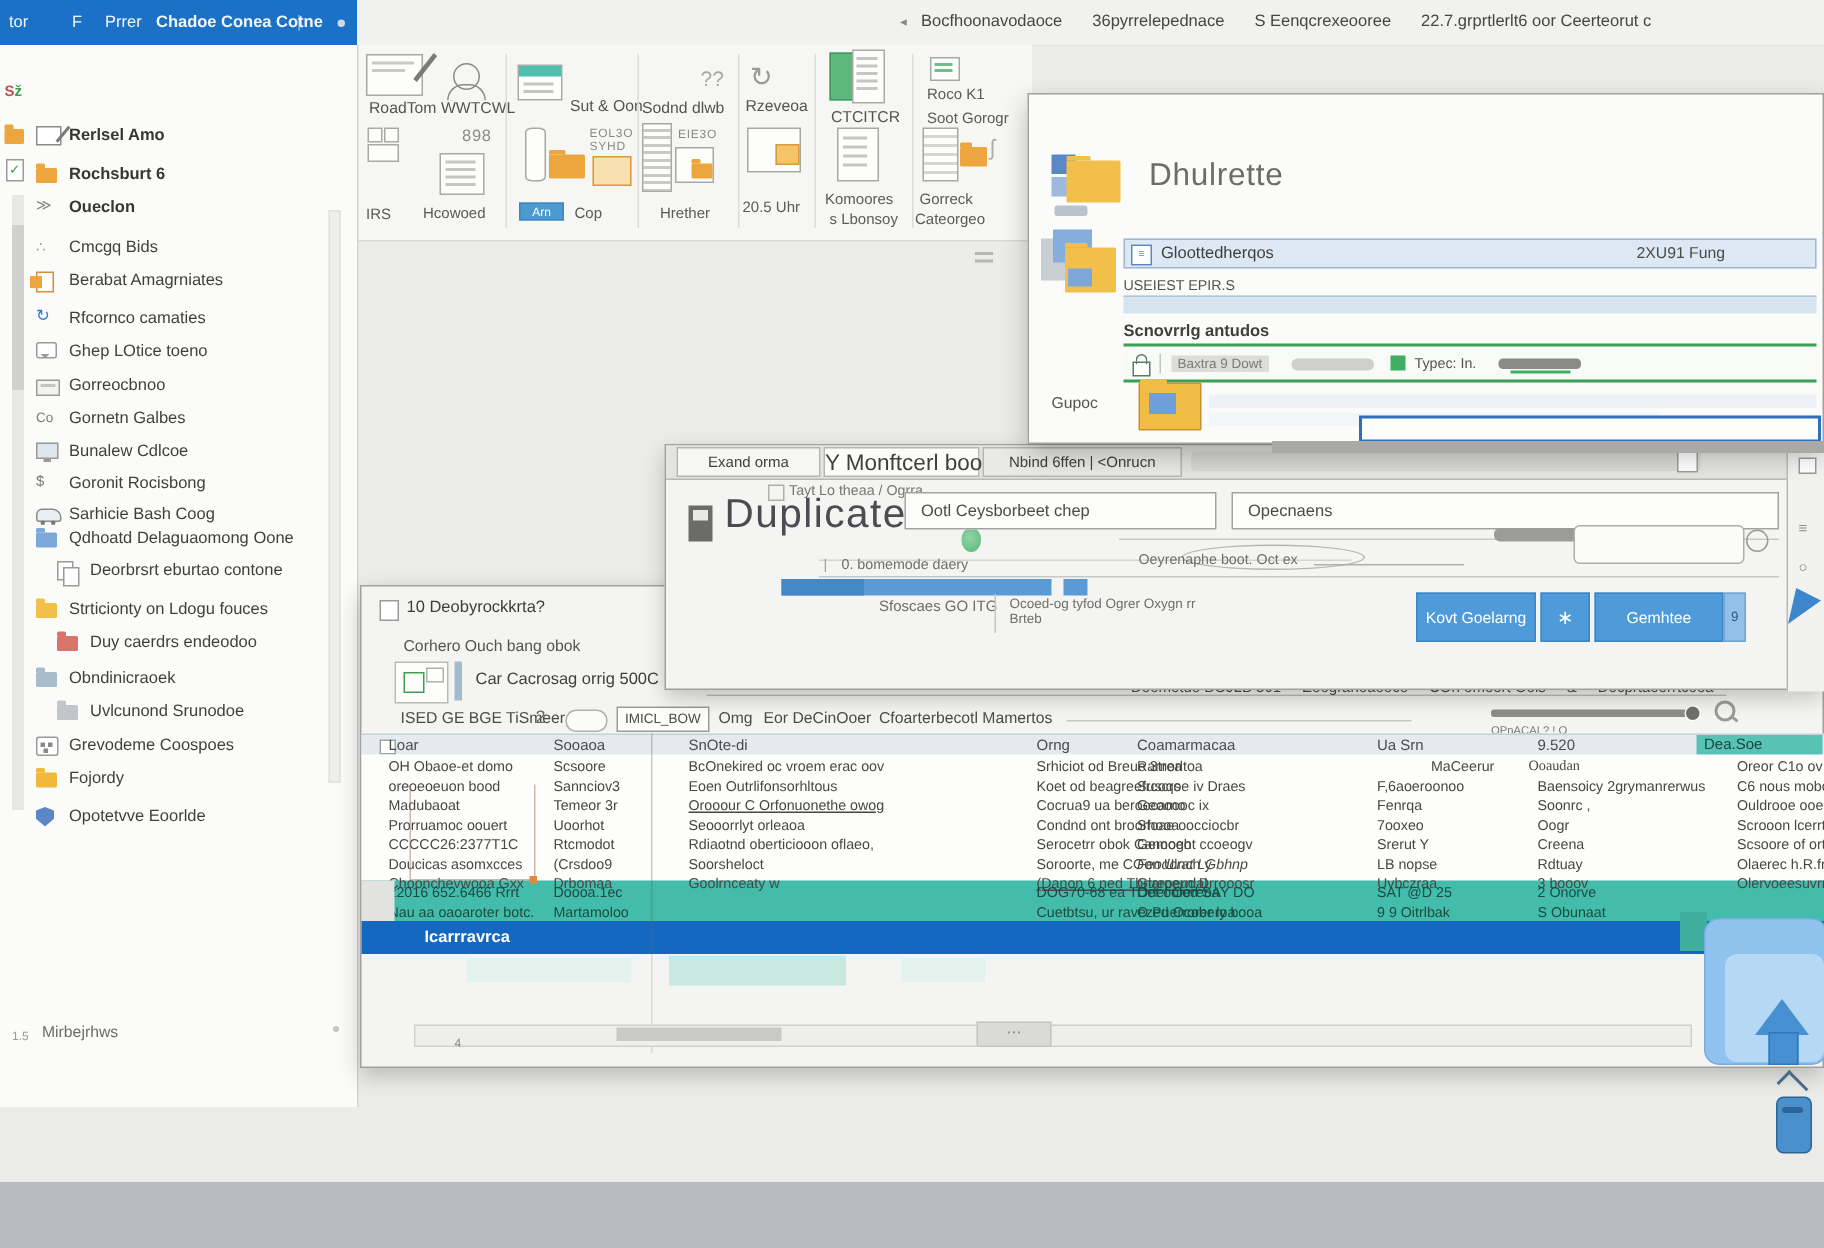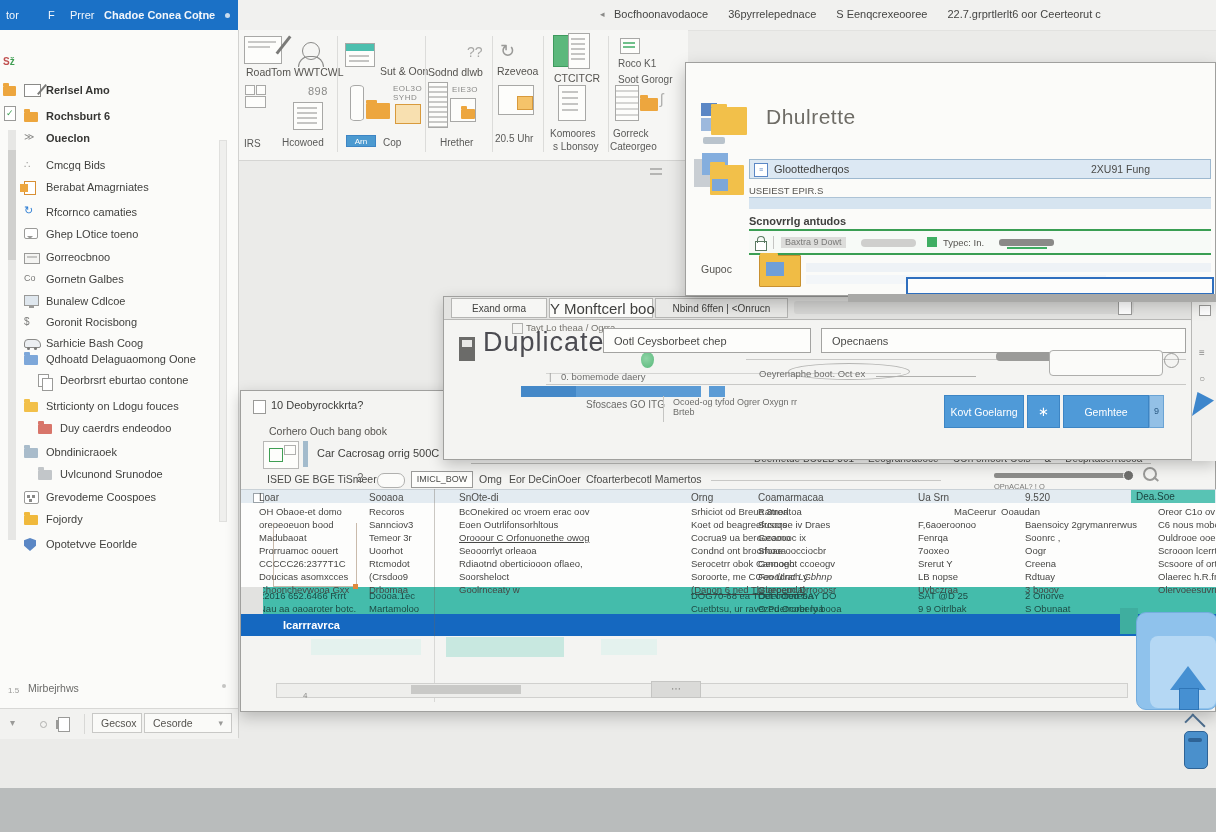--- a/index.html
+++ b/index.html
@@ -290,35 +290,20 @@
           <span class="sbic ic-shield" style="left: 6px;"></span>
           <span class="sb-lab" style="left: 28px;">Opotetvve Eoorlde</span>
         </div>
       </div>
 
     <span class="abs" style="left:8px;top:656px;font-size:8px;color:#9a9a98">1.5</span>
     <span class="abs mini-note" style="left:28px;top:652px">Mirbejrhws</span>
     <span class="abs" style="left:222px;top:654px;width:4px;height:4px;border-radius:50%;background:#c5c5c3"></span>
   </div>
 
-  <div id="sb-bottombar" class="abs">
-    <span class="abs gl gl-caret" style="left:10px;top:8px;font-size:10px"></span>
-    <span class="abs" style="left:40px;top:12px;width:5px;height:5px;border-radius:50%;border:1px solid #b0b0ae"></span>
-    <span class="abs" style="left:58px;top:8px;width:10px;height:13px;border:1px solid #9a9a98;background:#fff">
-      <span style="position:absolute;left:-3px;top:2px;width:3px;height:9px;background:#9a9a98"></span>
-    </span>
-    <div class="abs" style="left:84px;top:5px;width:1px;height:20px;background:#d8d8d6"></div>
-    <div class="bb-btn" style="left:92px;width:50px">
-        <span>Gecsox</span>
-      </div>
-    <div class="bb-btn" style="left:144px;width:88px;justify-content:space-between">
-      <span>Cesorde</span>
-        <span class="gl gl-caret" style="position:static;font-size:9px"></span>
-    </div>
-  </div>
 
   <div class="win" style="left:240px;top:390px;width:976px;height:322px">
     <div class="abs" style="left:12px;top:9px;width:11px;height:12px;border:1px solid #9a9a98;background:#fff"></div>
     <span class="abs nw" style="left:30px;top:8px;font-size:11px;color:#3c3c3a">10 Deobyrockkrta?</span>
 
     <span class="abs nw" style="left:28px;top:34px;font-size:10.5px;color:#55534f">Corhero Ouch bang obok</span>
     <div class="abs" style="left:22px;top:50px;width:34px;height:26px;border:1px solid #b8b8b6;background:#fdfdfb">
       <div style="position:absolute;left:5px;top:6px;width:12px;height:12px;border:1.5px solid #3f9e53"></div>
       <div style="position:absolute;left:20px;top:3px;width:10px;height:8px;border:1px solid #b0b0ae"></div>
     </div>
@@ -363,26 +348,26 @@
         </div>
       <div class="abs" style="left:890px;top:0;width:84px;height:14px;background:#58c3b4;color:#19443f;font-size:10px;line-height:14px;padding-left:5px;box-sizing:border-box"><span id="th-last">Dea.Soe</span></div>
     </div>
 
     <div class="abs" style="left:0;top:112px;width:976px;height:84px;background:#fdfdfc"></div>
 
     <div class="abs" style="left:0;top:196px;width:976px;height:27px;background:#44bcab"></div>
     <div>
         <div class="trow" style="top: 115px;">
           <span style="left: 18px;">OH Obaoe-et domo</span>
-          <span style="left: 128px;">Recoros</span>
+          <span style="left: 128px;">Scsoore</span>
           <span style="left: 218px;">BcOnekired oc vroem erac oov</span>
           <span style="left: 450px;">Srhiciot od Breue 3trea</span>
           <span style="left: 517px;">Ramorltoa</span>
           <span style="left: 665px; margin-left: 48px;">MaCeerur</span>
-          <span style="left: 760px;">Ooaudan</span>
+          <span style="left: 778px; font-family: Liberation Serif, serif;">Ooaudan</span>
           <span style="left: 917px;">Oreor C1o ov</span>
         </div>
         <div class="trow" style="top: 128px;">
           <span style="left: 18px;">oreoeoeuon bood</span>
           <span style="left: 128px;">Sannciov3</span>
           <span style="left: 218px;">Eoen Outrlifonsorhltous</span>
           <span style="left: 450px;">Koet od beagreefrcoqs</span>
           <span style="left: 517px;">Suscroe iv Draes</span>
           <span style="left: 677px;">F,6aoeroonoo</span>
           <span style="left: 784px;">Baensoicy  2grymanrerwus</span>

